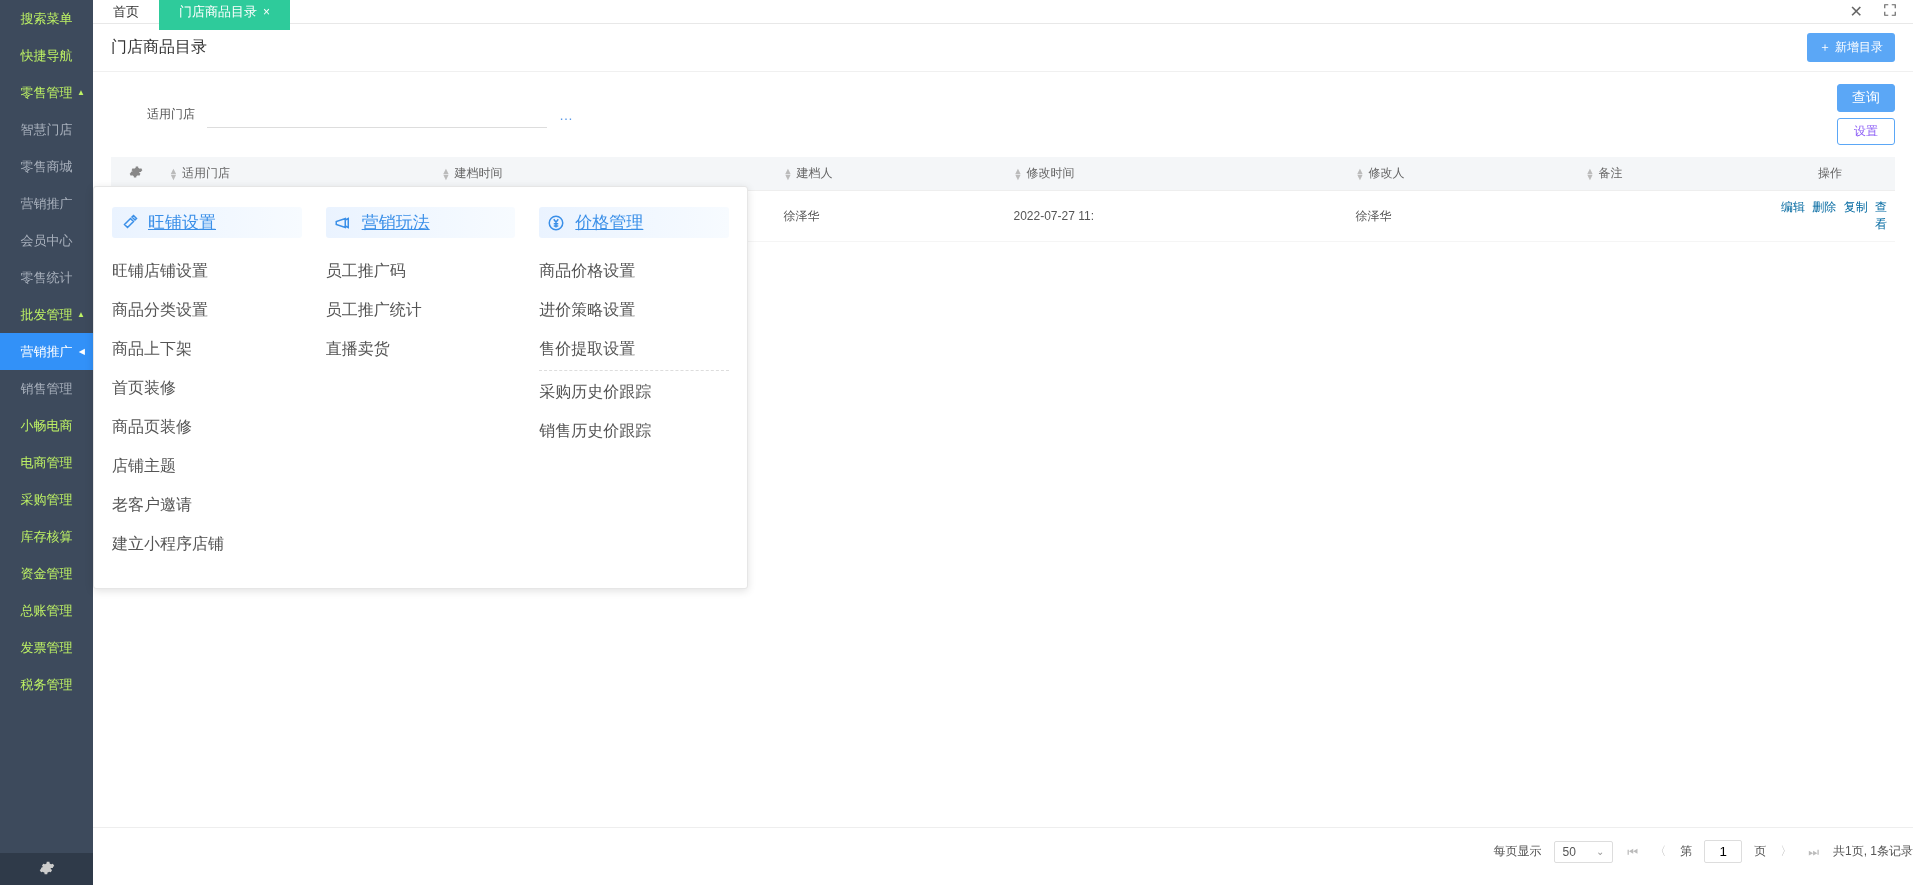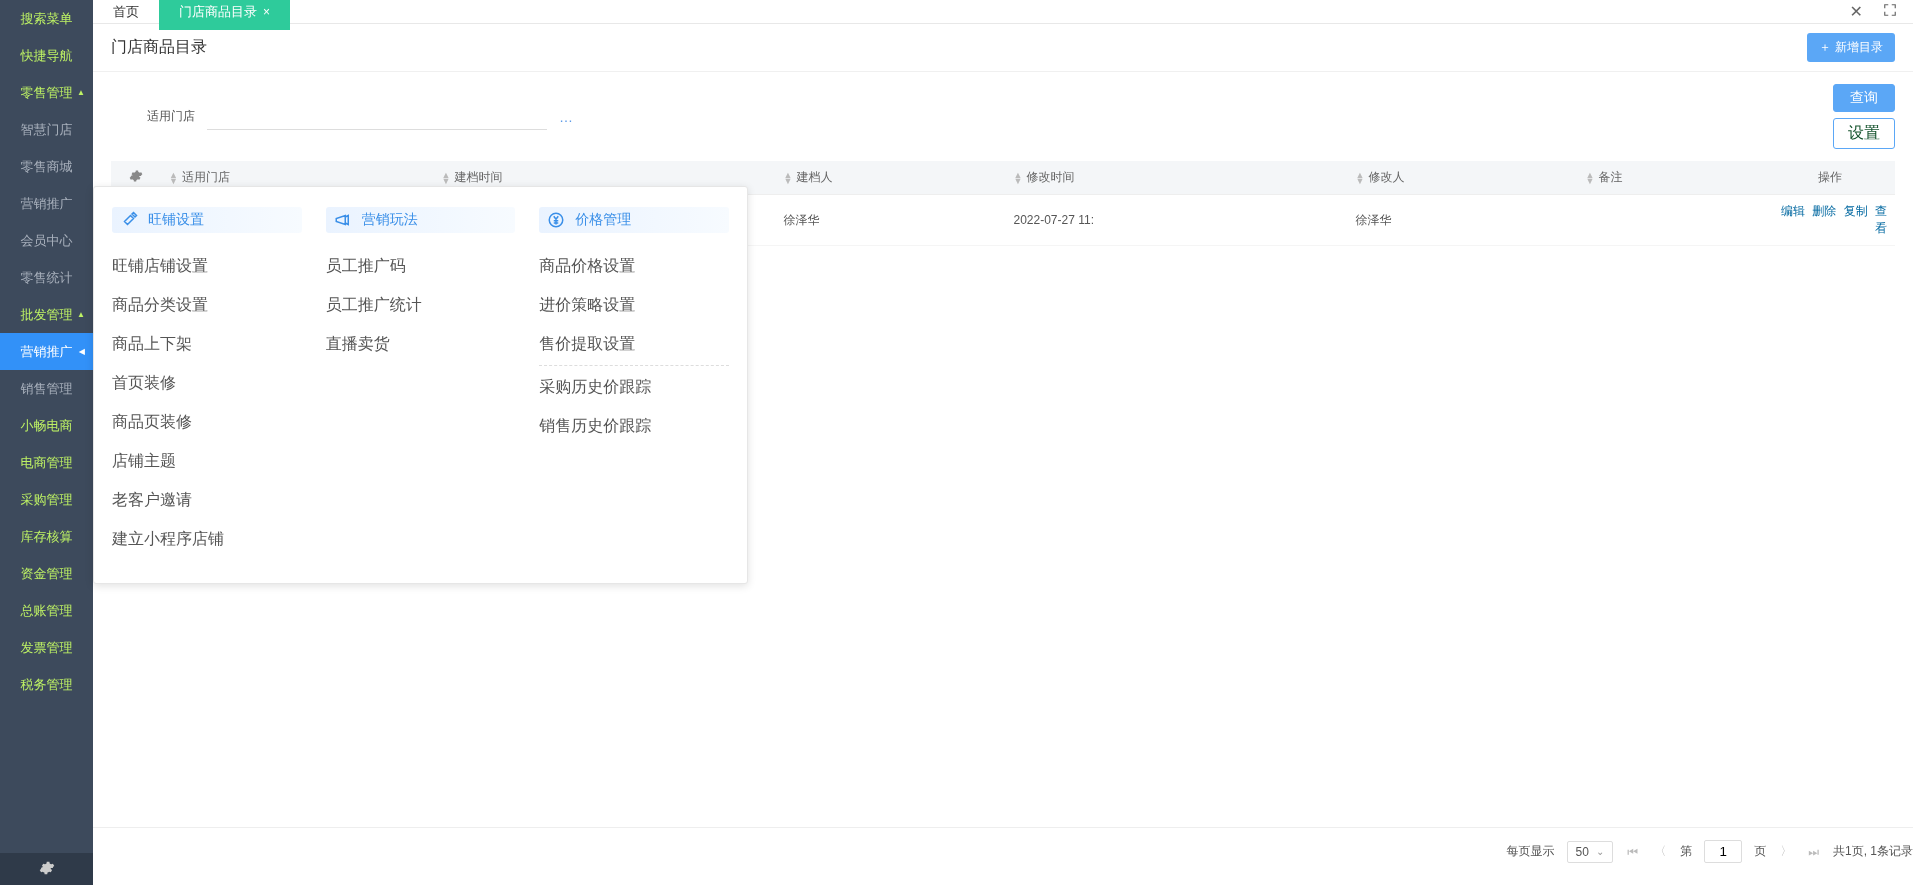--- a/index.html
+++ b/index.html
@@ -146,26 +146,26 @@
       background: #5ba7f6;
       color: #fff;
       border: 1px solid #5ba7f6;
       padding: 4px 14px;
       border-radius: 3px;
       cursor: pointer;
       font-size: 14px;
     }
     .btn-setting {
       background: #fff;
-      color: #14532d;
+      color: #8b5cf6;
       border: 1px solid #5ba7f6;
       padding: 4px 14px;
       border-radius: 3px;
       cursor: pointer;
-      font-size: 16px;
+      font-size: 12px;
     }
     
     
     .table-wrap { padding: 0 18px; position: relative; }
     table { border-collapse: collapse; width: 100%; }
     th {
       background: #f4f6f8;
       color: #666;
       font-weight: normal;
       font-size: 12px;
@@ -212,21 +212,21 @@
     .mega-header {
       display: flex;
       align-items: center;
       gap: 10px;
       background: linear-gradient(to right, #eaf3ff, #f7fbff);
       border-radius: 3px;
       padding: 4px 8px;
       margin-bottom: 14px;
     }
     .mega-header svg { width: 18px; height: 18px; }
-    .mega-header-title { color: #3a8fe8; font-size: 14px; }
+    .mega-header-title { color: #3a8fe8; font-size: 17px; text-decoration: underline; }
     .mega-item {
       color: #555;
       font-size: 16px;
       padding: 9px 0;
       cursor: pointer;
     }
     .mega-item.divider-after {
       border-bottom: 1px dashed #ddd;
       padding-bottom: 10px;
       margin-bottom: 2px;
@@ -246,21 +246,21 @@
       gap: 12px;
       font-size: 12px;
       color: #555;
     }
     .pager .select-box {
       border: 1px solid #ddd;
       padding: 3px 8px;
       border-radius: 2px;
       display: flex;
       align-items: center;
-      gap: 7px;
+      gap: 20px;
       cursor: pointer;
     }
     .pager .page-input {
       width: 38px;
       text-align: center;
       border: 1px solid #ddd;
       padding: 3px;
       border-radius: 2px;
     }
     .pager .pg-icon { color: #bbb; cursor: pointer; font-size: 12px; padding: 0 2px; }

